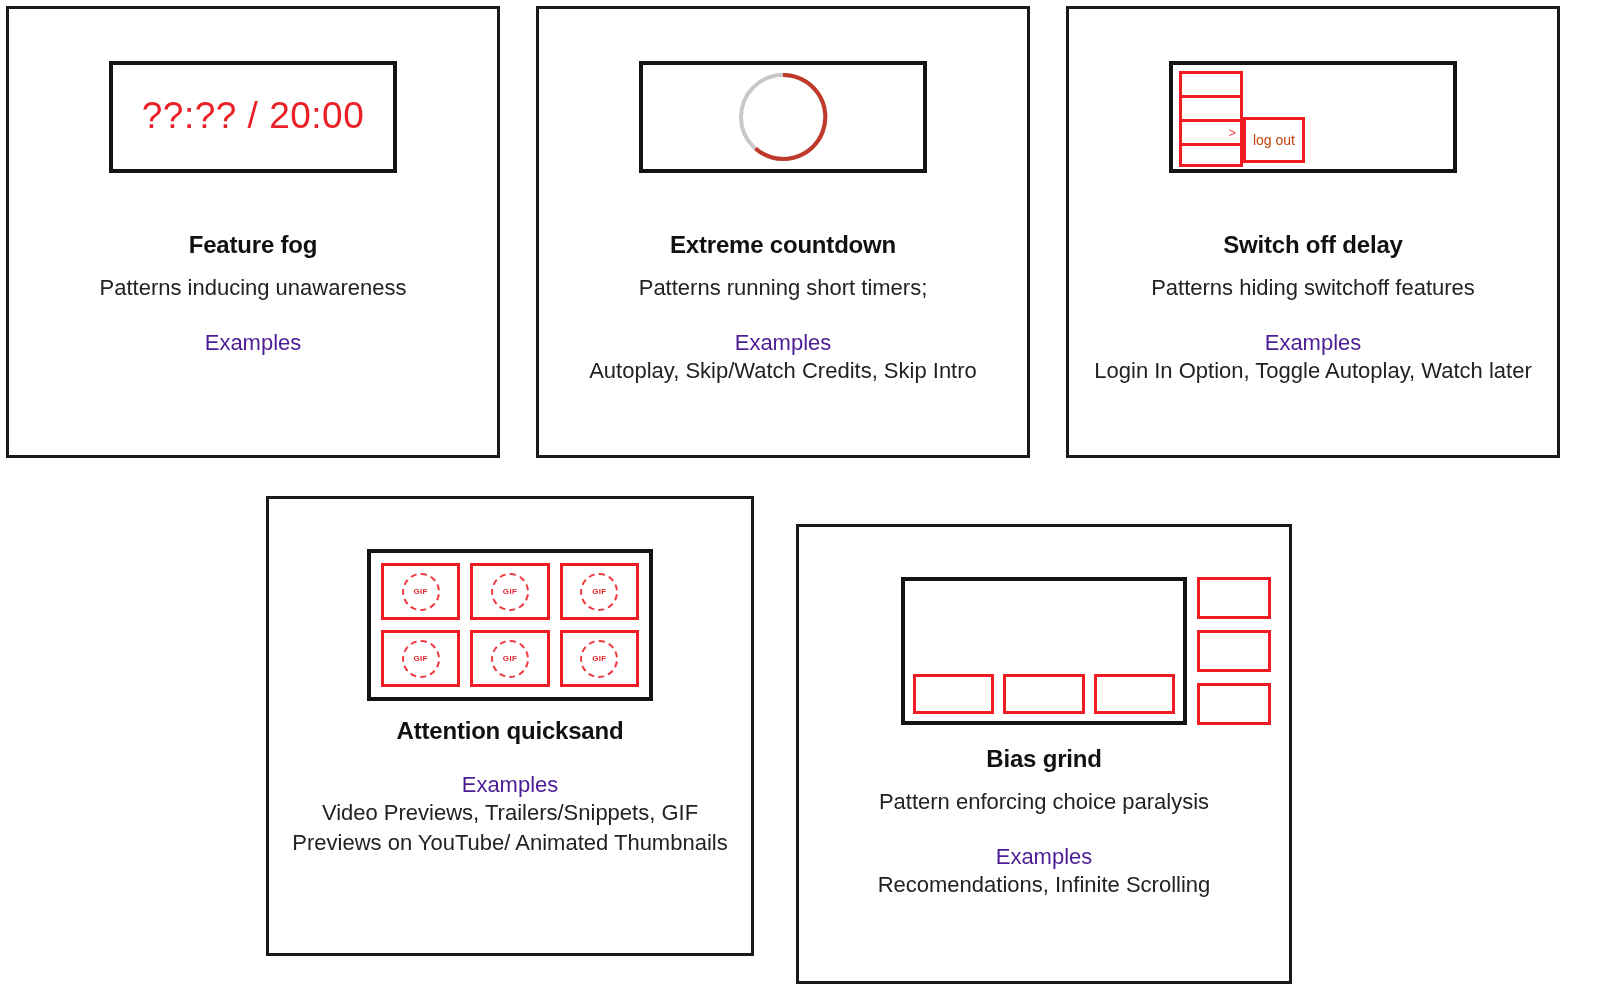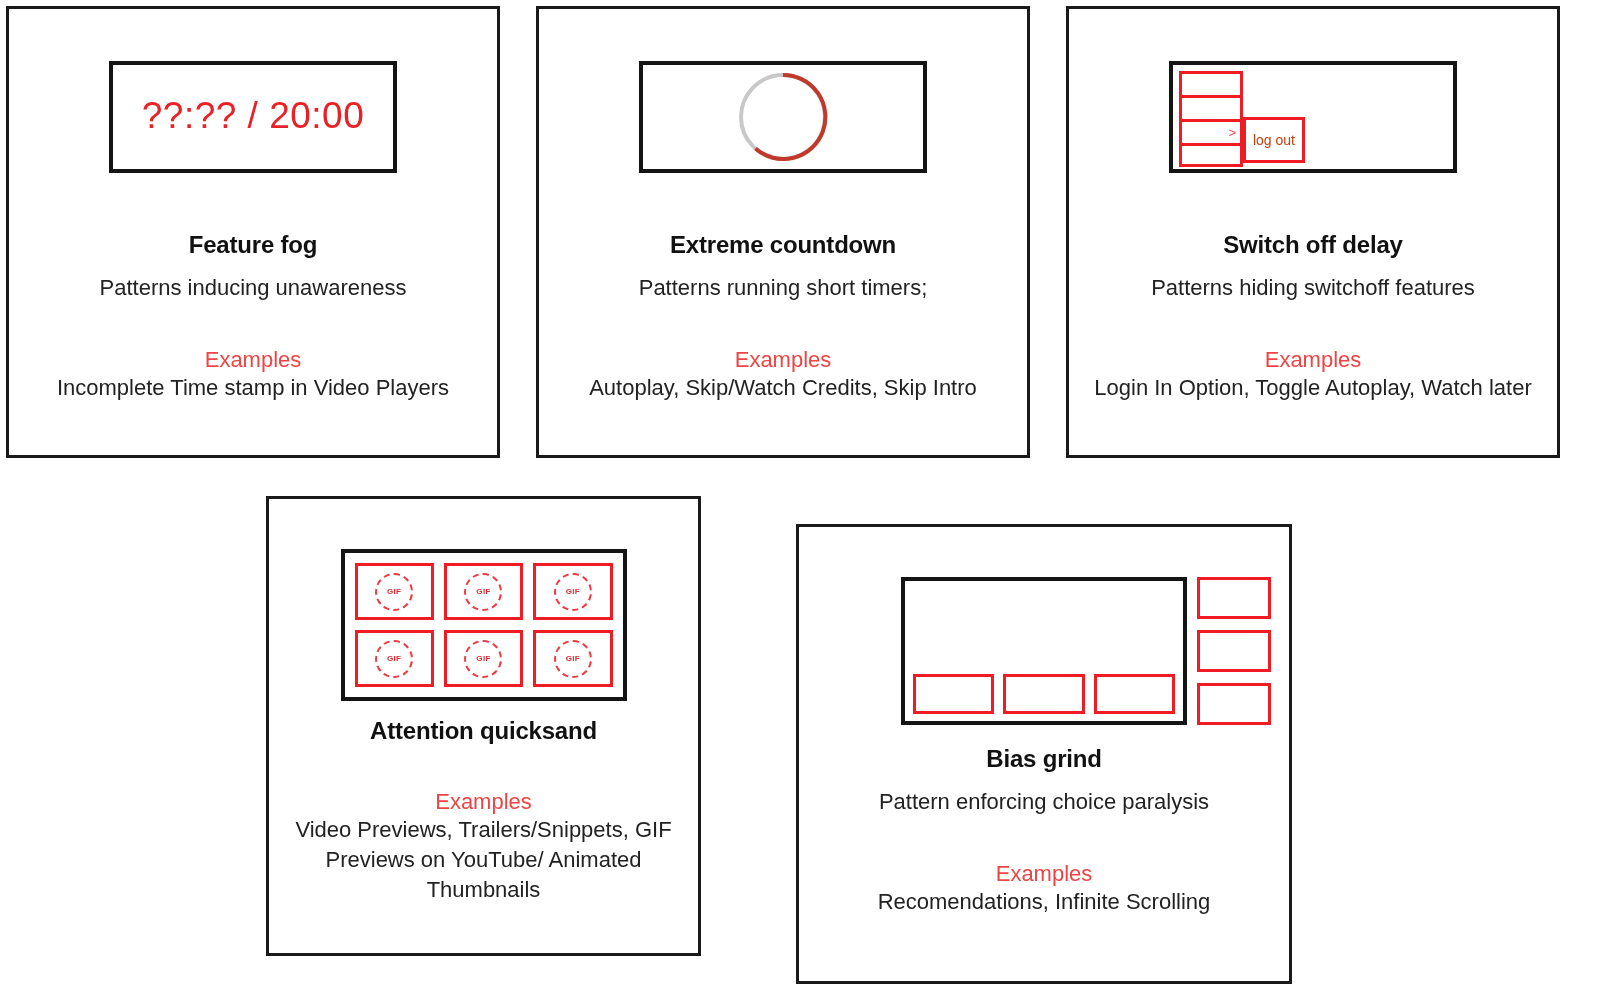--- a/index.html
+++ b/index.html
@@ -22,21 +22,21 @@
     border: 3px solid #1a1a1a;
     background: #ffffff;
     box-sizing: border-box;
   }
 
   
   .card-1 { left: 6px;    top: 6px;   width: 494px; height: 452px; }
   .card-2 { left: 536px;  top: 6px;   width: 494px; height: 452px; }
   .card-3 { left: 1066px; top: 6px;   width: 494px; height: 452px; }
   
-  .card-4 { left: 266px;  top: 496px; width: 435px; height: 460px; }
+  .card-4 { left: 266px;  top: 496px; width: 488px; height: 460px; }
   .card-5 { left: 796px;  top: 524px; width: 496px; height: 460px; }
 
   
   .stage {
     position: absolute;
     left: 0;
     right: 0;
     display: flex;
     justify-content: center;
   }
@@ -73,22 +73,22 @@
   }
   .card-desc {
     font-size: 22px;
     font-weight: normal;
     line-height: 30px;
     color: #222222;
     margin-top: 14px;
   }
   .examples-label {
     font-size: 22px;
-    margin-top: 44px;
-    color: #ef4444;
+    margin-top: 27px;
+    color: #4c1d95;
     text-align: center;
   }
   .examples-text {
     font-size: 22px;
     line-height: 30px;
     color: #222222;
   }
 
   
   .timestamp {
@@ -227,21 +227,20 @@
 <div class="card card-1">
   <div class="stage">
     <div class="screen screen-wide">
       <div class="timestamp">??:?? / 20:00</div>
     </div>
   </div>
   <div class="textblock">
     <div class="card-title">Feature fog</div>
     <div class="card-desc">Patterns inducing unawareness</div>
     <div class="examples-label">Examples</div>
-    <div class="examples-text">Incomplete Time stamp in Video Players</div>
   </div>
 </div>
 
 <div class="card card-2">
   <div class="stage">
     <div class="screen screen-wide">
       <div class="ring-wrap">
         <svg width="92" height="92" viewBox="0 0 92 92">
           <circle cx="46" cy="46" r="42" fill="none" stroke="#c8c8c8" stroke-width="4"></circle>
           <path d="M 46 4 A 42 42 0 1 1 18.5 77.4" fill="none" stroke="#c0392b" stroke-width="4" stroke-linecap="butt"></path>

